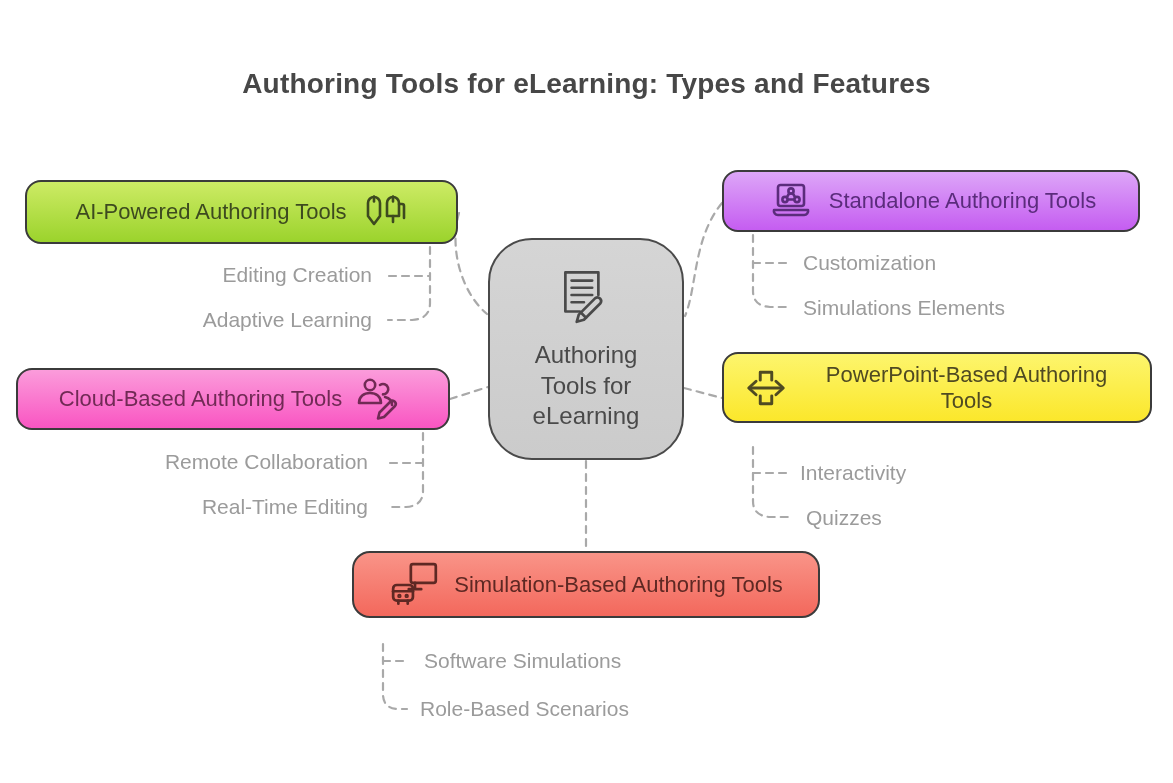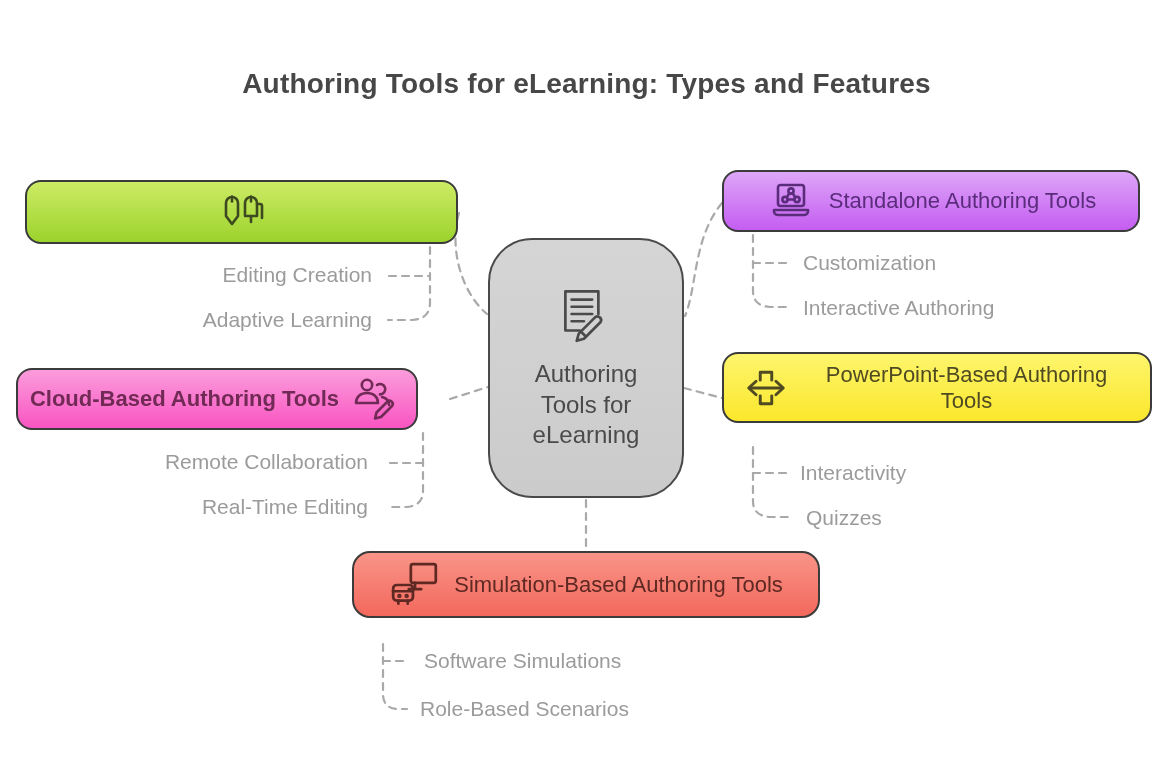--- a/index.html
+++ b/index.html
@@ -28,38 +28,37 @@
     left:25px; top:180px; width:433px; height:64px;
     background:linear-gradient(180deg, var(--ai_top), var(--ai_bottom));
     color:var(--ai_text);
   }
   .node-standalone {
     left:722px; top:170px; width:418px; height:62px;
     background:linear-gradient(180deg, var(--standalone_top), var(--standalone_bottom));
     color:var(--standalone_text);
   }
   .node-cloud {
-    left:16px; top:368px; width:402px; height:62px;
+    left:16px; top:368px; width:434px; height:62px;
     background:linear-gradient(180deg, var(--cloud_top), var(--cloud_bottom));
     color:var(--cloud_text);
-    font-weight:bold;
   }
   .node-ppt {
     left:722px; top:352px; width:430px; height:71px;
     background:linear-gradient(180deg, var(--ppt_top), var(--ppt_bottom));
     color:var(--ppt_text);
   }
   .node-ppt .label { width:330px; text-align:center; }
   .node-sim {
     left:352px; top:551px; width:468px; height:67px; border-radius:18px;
     background:linear-gradient(180deg, var(--sim_top), var(--sim_bottom));
     color:var(--sim_text);
   }
   .node-center {
-    left:488px; top:238px; width:196px; height:260px;
+    left:488px; top:238px; width:196px; height:222px;
     border-radius:44px; border-color:#4a4a4a;
     background:linear-gradient(180deg, var(--center_top), var(--center_bottom));
     color:var(--center_text);
     flex-direction:column; gap:16px; font-size:24px;
   }
   .node-center .label { width:142px; text-align:center; line-height:1.27; }
   .feature {
     position:absolute; font-size:21px; color:var(--feature_text);
     white-space:nowrap; line-height:24px;
   }
@@ -105,20 +104,21 @@
         <path d="M12 6 h32 v22 M12 6 v38 h14"></path>
         <path d="M18 14 h20 M18 21 h20 M18 28 h20 M18 35 h12"></path>
         <path d="M30 52 l-7 2 2 -7 16 -16 a3.6 3.6 0 0 1 5 5 z"></path>
         <path d="M27 45 l5 5"></path>
       </svg>
     </span>
     <span class="label">Authoring Tools for eLearning</span>
   </div>
 
   <div class="node node-ai">
+    <span class="label">AI-Powered Authoring Tools</span>
     <span class="icon">
       <svg width="48" height="42" viewBox="0 0 48 42" stroke="currentColor" stroke-width="2.6" fill="none" stroke-linecap="round" stroke-linejoin="round">
         <path d="M8 25 V12 a6 6 0 0 1 12 0 v13 l-6 8 z"></path>
         <path d="M14 5.5 v5"></path>
         <path d="M27 25 V12 a6 6 0 0 1 12 0 v13 z"></path>
         <path d="M33 5.5 v5 M33 25 v6"></path>
         <path d="M39 13 h3 a2 2 0 0 1 2 2 v12"></path>
       </svg>
     </span>
   </div>
@@ -174,21 +174,21 @@
         <circle cx="17" cy="33.5" r="0.8" fill="currentColor"></circle>
         <path d="M9 38 v3 M18 38 v3"></path>
       </svg>
     </span>
     <span class="label">Simulation-Based Authoring Tools</span>
   </div>
 
   <div class="feature f-ai-0">Editing Creation</div>
   <div class="feature f-ai-1">Adaptive Learning</div>
   <div class="feature f-standalone-0">Customization</div>
-  <div class="feature f-standalone-1">Interactive Authoring</div>
+  <div class="feature f-standalone-1">Simulations Elements</div>
   <div class="feature f-cloud-0">Remote Collaboration</div>
   <div class="feature f-cloud-1">Real-Time Editing</div>
   <div class="feature f-ppt-0">Interactivity</div>
   <div class="feature f-ppt-1">Quizzes</div>
   <div class="feature f-sim-0">Software Simulations</div>
   <div class="feature f-sim-1">Role-Based Scenarios</div>
 
 </div>
 
 </body></html>

